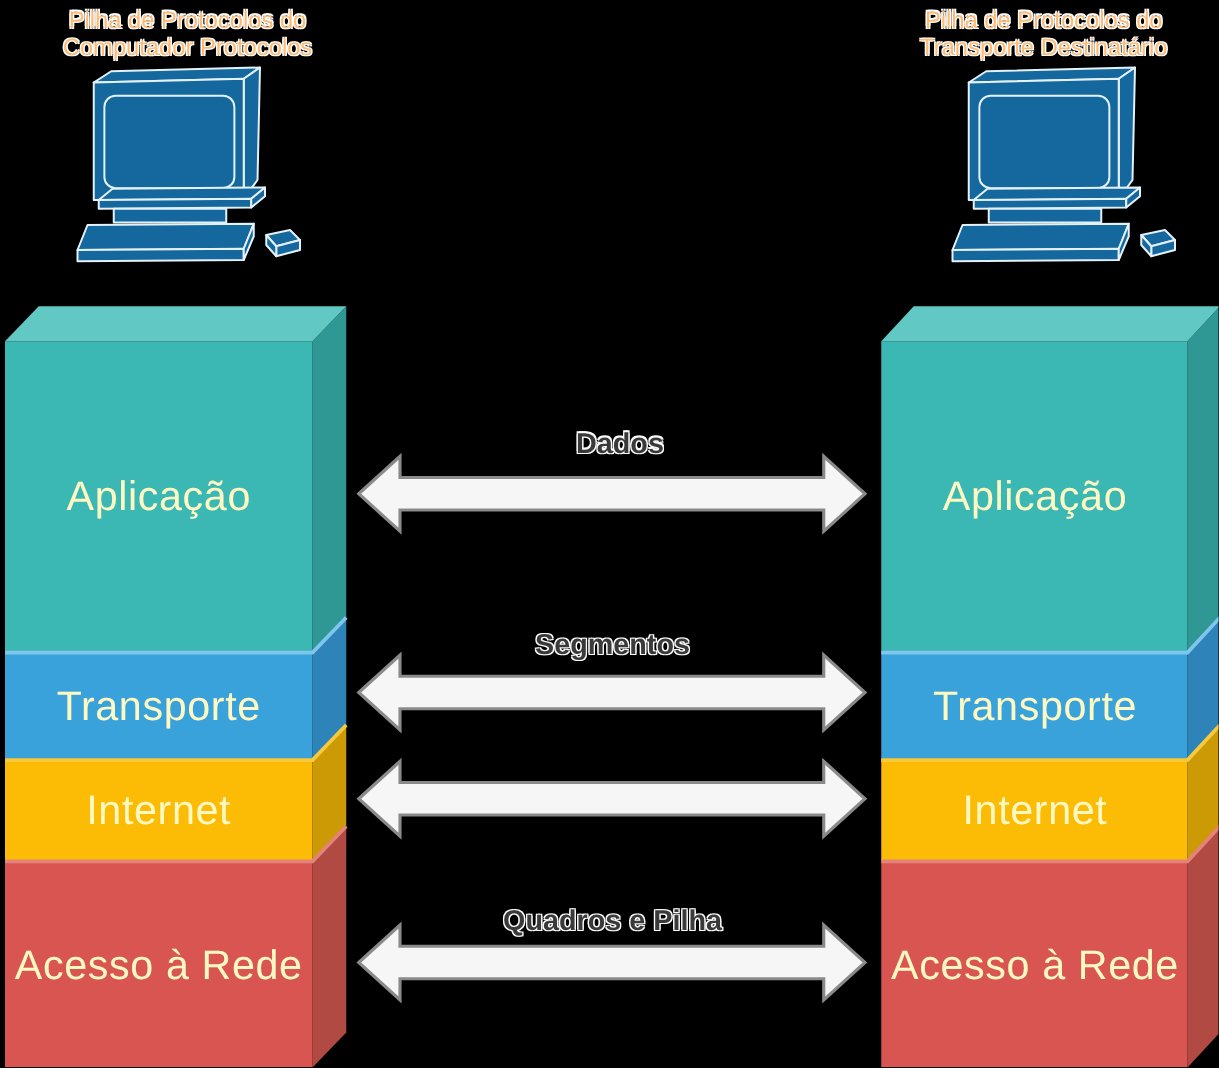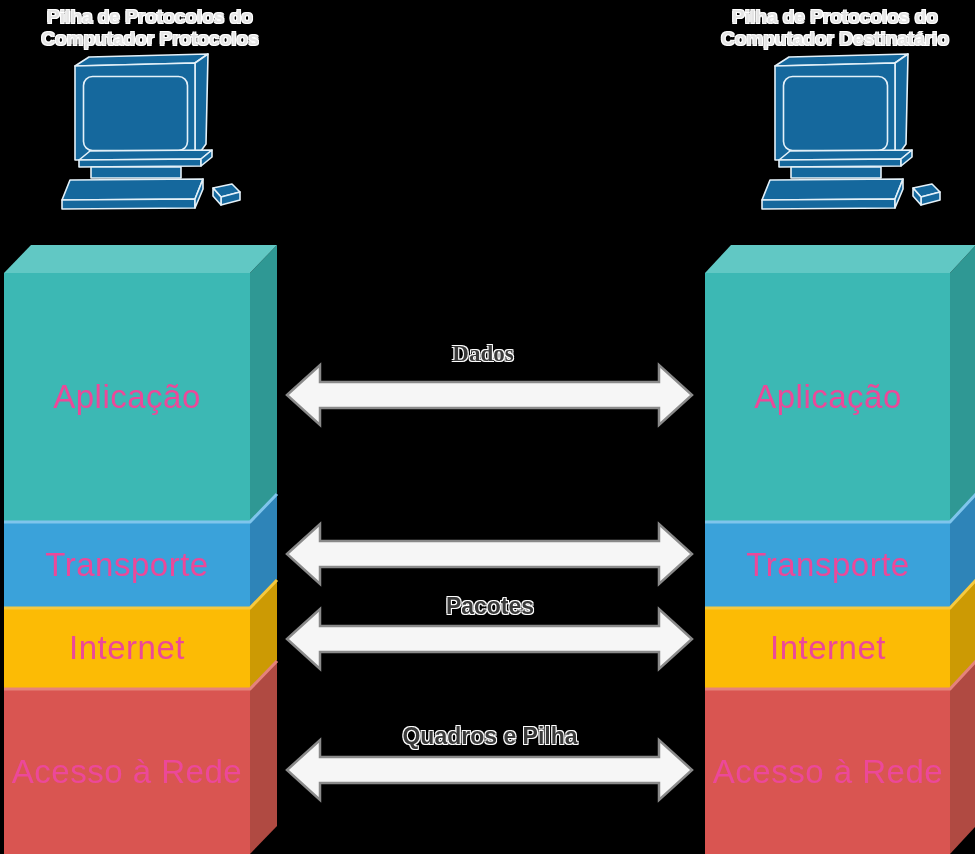--- a/index.html
+++ b/index.html
@@ -2,26 +2,26 @@
 <html><head>
 <meta charset="utf-8">
 <style>
   html,body{margin:0;padding:0;background:#000;}
   #canvas{
     position:relative;width:975px;height:854px;background:#000;overflow:hidden;
     font-family:"Liberation Sans","DejaVu Sans",sans-serif;
   }
   .abs{position:absolute;}
   .title{
-    font-size:19px;font-weight:bold;line-height:22px;text-align:center;
-    color:#e5e5e5;
+    font-size:19px;font-weight:normal;line-height:22px;text-align:center;
+    color:#fdba74;
     text-shadow:-1px -1px 0 #fff,1px -1px 0 #fff,-1px 1px 0 #fff,1px 1px 0 #fff;
   }
   .layer-label{
-    font-size:33px;line-height:42px;font-weight:400;text-align:center;color:#ec4899;
+    font-size:33px;line-height:42px;font-weight:400;text-align:center;color:#fef9c3;
     letter-spacing:0.5px;
   }
   .arrow-label{
     font-size:23px;line-height:28px;font-weight:bold;text-align:center;color:#3a3a3a;
     text-shadow:-1px -1px 0 #fdfdfd,1px -1px 0 #fdfdfd,-1px 1px 0 #fdfdfd,1px 1px 0 #fdfdfd;
   }
   svg{display:block;}
   .icon-shape{stroke:#e4f1f9;stroke-width:1.6;stroke-linejoin:round;}
   .arrow-poly{stroke:#8a8a8a;stroke-width:2.5;stroke-linejoin:miter;}
   .edge-highlight{fill:none;stroke-width:3;stroke-linejoin:miter;}
@@ -30,21 +30,21 @@
 <body>
 
 <div id="canvas">
 
   <div class="abs title" style="left:15px;top:6px;width:270px;">
     <div>Pilha de Protocolos do</div>
     <div>Computador Protocolos</div>
   </div>
   <div class="abs title" style="left:698px;top:6px;width:274px;">
     <div>Pilha de Protocolos do</div>
-    <div>Computador Destinatário</div>
+    <div>Transporte Destinatário</div>
   </div>
 
   <svg class="abs" style="left:55px;top:47px;" width="195" height="172" viewBox="0 0 195 172">
     <g class="icon-shape" fill="#15689d">
       <polygon points="20,19 140,16 153,7 34,10"></polygon>
       <polygon points="140,16 153,7 151,97 140,112"></polygon>
       <polygon points="20,19 140,16 140,112 20,113"></polygon>
       <rect x="28.5" y="29.5" width="104" height="74" rx="9" fill="none"></rect>
       <polygon points="35,104 157,103 146,112 24,113"></polygon>
       <polygon points="24,113 146,112 146,119 24,120"></polygon>
@@ -124,17 +124,17 @@
 
   <svg class="abs" style="left:0;top:0;" width="975" height="854" viewBox="0 0 975 854">
     <g class="arrow-poly" fill="#f6f6f6">
       <polygon points="287,395 320,365 320,382 659,382 659,365 692,395 659,425 659,408 320,408 320,425"></polygon>
       <polygon points="287,554 320,524 320,541 659,541 659,524 692,554 659,584 659,567 320,567 320,584"></polygon>
       <polygon points="287,639 320,609 320,626 659,626 659,609 692,639 659,669 659,652 320,652 320,669"></polygon>
       <polygon points="287,770 320,740 320,757 659,757 659,740 692,770 659,800 659,783 320,783 320,800"></polygon>
     </g>
   </svg>
 
-  <div class="abs arrow-label" style="left:278px;top:340px;width:410px;font-family:Liberation Serif, serif;">Dados</div>
-  <div class="abs arrow-label" style="left:285px;top:592px;width:410px;">Pacotes</div>
+  <div class="abs arrow-label" style="left:291px;top:340px;width:410px;">Dados</div>
+  <div class="abs arrow-label" style="left:285px;top:501px;width:410px;">Segmentos</div>
   <div class="abs arrow-label" style="left:285px;top:722px;width:410px;">Quadros e Pilha</div>
 
 </div>
 
 </body></html>

